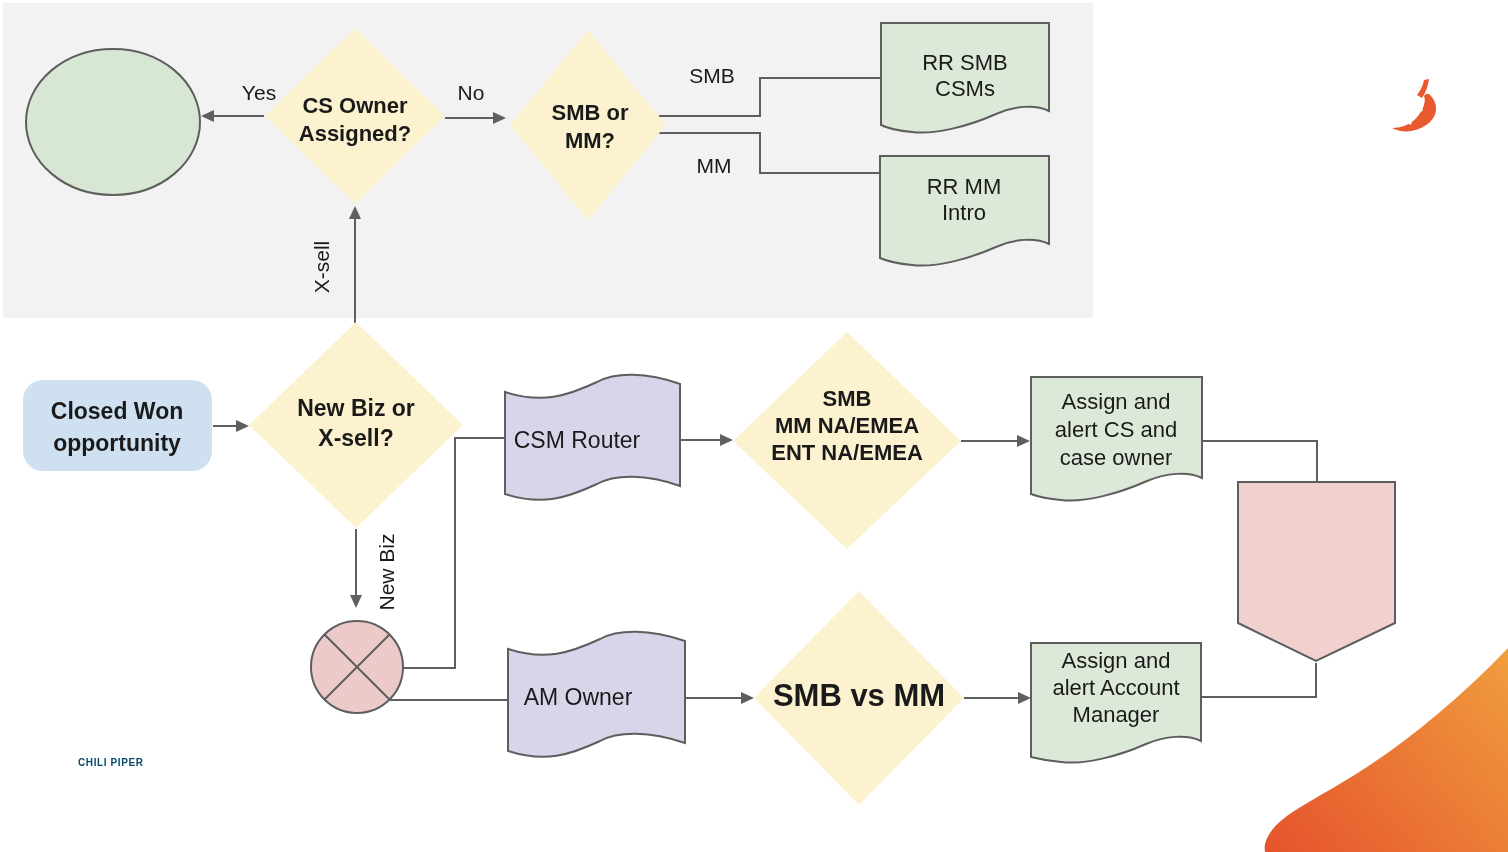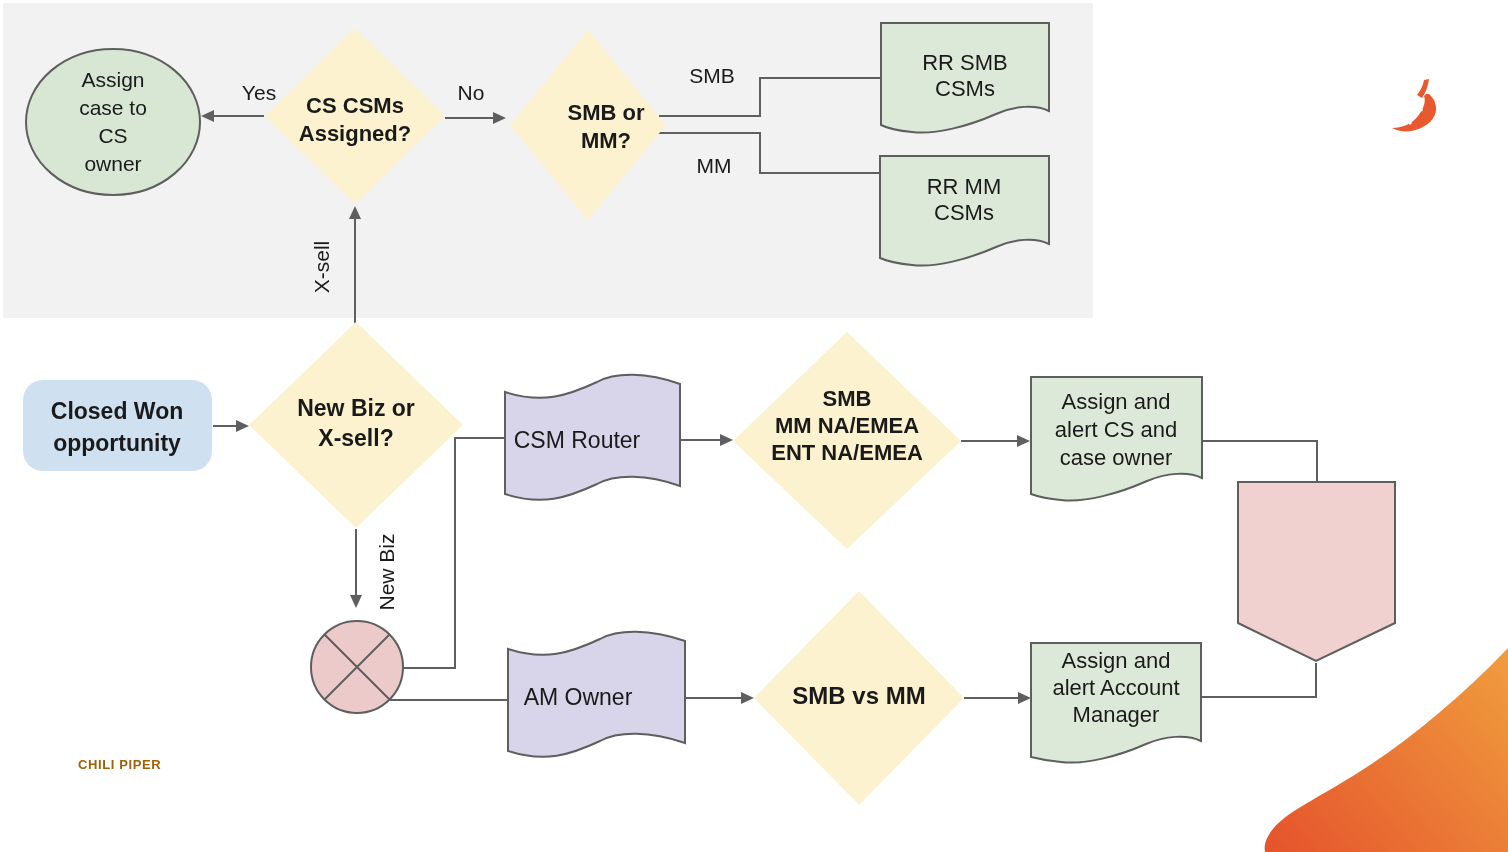--- a/index.html
+++ b/index.html
@@ -11,22 +11,22 @@
   #shapes { position:absolute; left:0; top:0; width:1508px; height:852px; }
   .lbl {
     position:absolute; transform:translate(-50%,-50%);
     text-align:center; color:#1a1a1a; white-space:pre-line;
     font-family:"Liberation Sans", sans-serif;
   }
   .rot { transform:translate(-50%,-50%) rotate(-90deg); }
   .b { font-weight:700; }
   #wordmark {
     position:absolute; left:78px; top:757px;
-    font-weight:800; font-size:13px; letter-spacing:.6px;
-    color:#a16207;
+    font-weight:800; font-size:10px; letter-spacing:.6px;
+    color:#0c4a6e;
   }
 </style>
 </head>
 <body>
 
 <div id="canvas">
 
   <svg id="shapes" viewBox="0 0 1508 852">
     <defs>
       <linearGradient id="blobGrad" gradientUnits="userSpaceOnUse" x1="1267" y1="852" x2="1508" y2="648">
@@ -102,52 +102,48 @@
 
     <path d="M1238,482 L1395,482 L1395,623 L1316,661 L1238,623 Z" fill="#f1d1d0" stroke="#5e5e5e" stroke-width="2"></path>
 
     <g>
       <path d="M1429,79 C1428,86 1426,92 1422,98 L1417,95 C1421,90 1423,85 1424,80 Z" fill="#e9592f"></path>
       <path d="M1431,96 C1438,104 1438,114 1430,122 C1419,132 1403,134 1392,128 C1402,128 1412,124 1418,116 C1424,108 1426,101 1424,96 C1426,93 1429,93 1431,96 Z" fill="#e9592f"></path>
       <path d="M1412,99 L1422,111 M1400,112 L1411,124" stroke="#ffffff" stroke-width="3" fill="none"></path>
     </g>
   </svg>
 
-  <div class="lbl" style="left:113px; top:122px; font-size:21px; line-height:28px;">Assign
-case to
-CS
-owner</div>
 
-  <div class="lbl b" style="left:355px; top:120px; font-size:22px; line-height:28px;">CS CSMs
+  <div class="lbl b" style="left:355px; top:120px; font-size:22px; line-height:28px;">CS Owner
 Assigned?</div>
 
-  <div class="lbl b" style="left:590px; top:127px; font-size:22px; line-height:28px;margin-left:16px;">SMB or
+  <div class="lbl b" style="left:590px; top:127px; font-size:22px; line-height:28px;">SMB or
 MM?</div>
 
   <div class="lbl" style="left:965px; top:76px; font-size:22px; line-height:26px;">RR SMB
 CSMs</div>
 
   <div class="lbl" style="left:964px; top:200px; font-size:22px; line-height:26px;">RR MM
-CSMs</div>
+Intro</div>
 
   <div class="lbl b" style="left:356px; top:423px; font-size:23px; line-height:30px;">New Biz or
 X-sell?</div>
 
   <div class="lbl b" style="left:117px; top:427px; font-size:23px; line-height:32px;">Closed Won
 opportunity</div>
 
   <div class="lbl" style="left:577px; top:440px; font-size:23px;">CSM Router</div>
 
   <div class="lbl" style="left:578px; top:697px; font-size:23px;">AM Owner</div>
 
   <div class="lbl b" style="left:847px; top:425px; font-size:22px; line-height:27px;">SMB
 MM NA/EMEA
 ENT NA/EMEA</div>
 
-  <div class="lbl b" style="left:859px; top:696px; font-size:24px;">SMB vs MM</div>
+  <div class="lbl b" style="left:859px; top:696px; font-size:31px;">SMB vs MM</div>
 
   <div class="lbl" style="left:1116px; top:430px; font-size:22px; line-height:28px;">Assign and
 alert CS and
 case owner</div>
 
   <div class="lbl" style="left:1116px; top:687px; font-size:22px; line-height:27px;">Assign and
 alert Account
 Manager</div>
 
 

